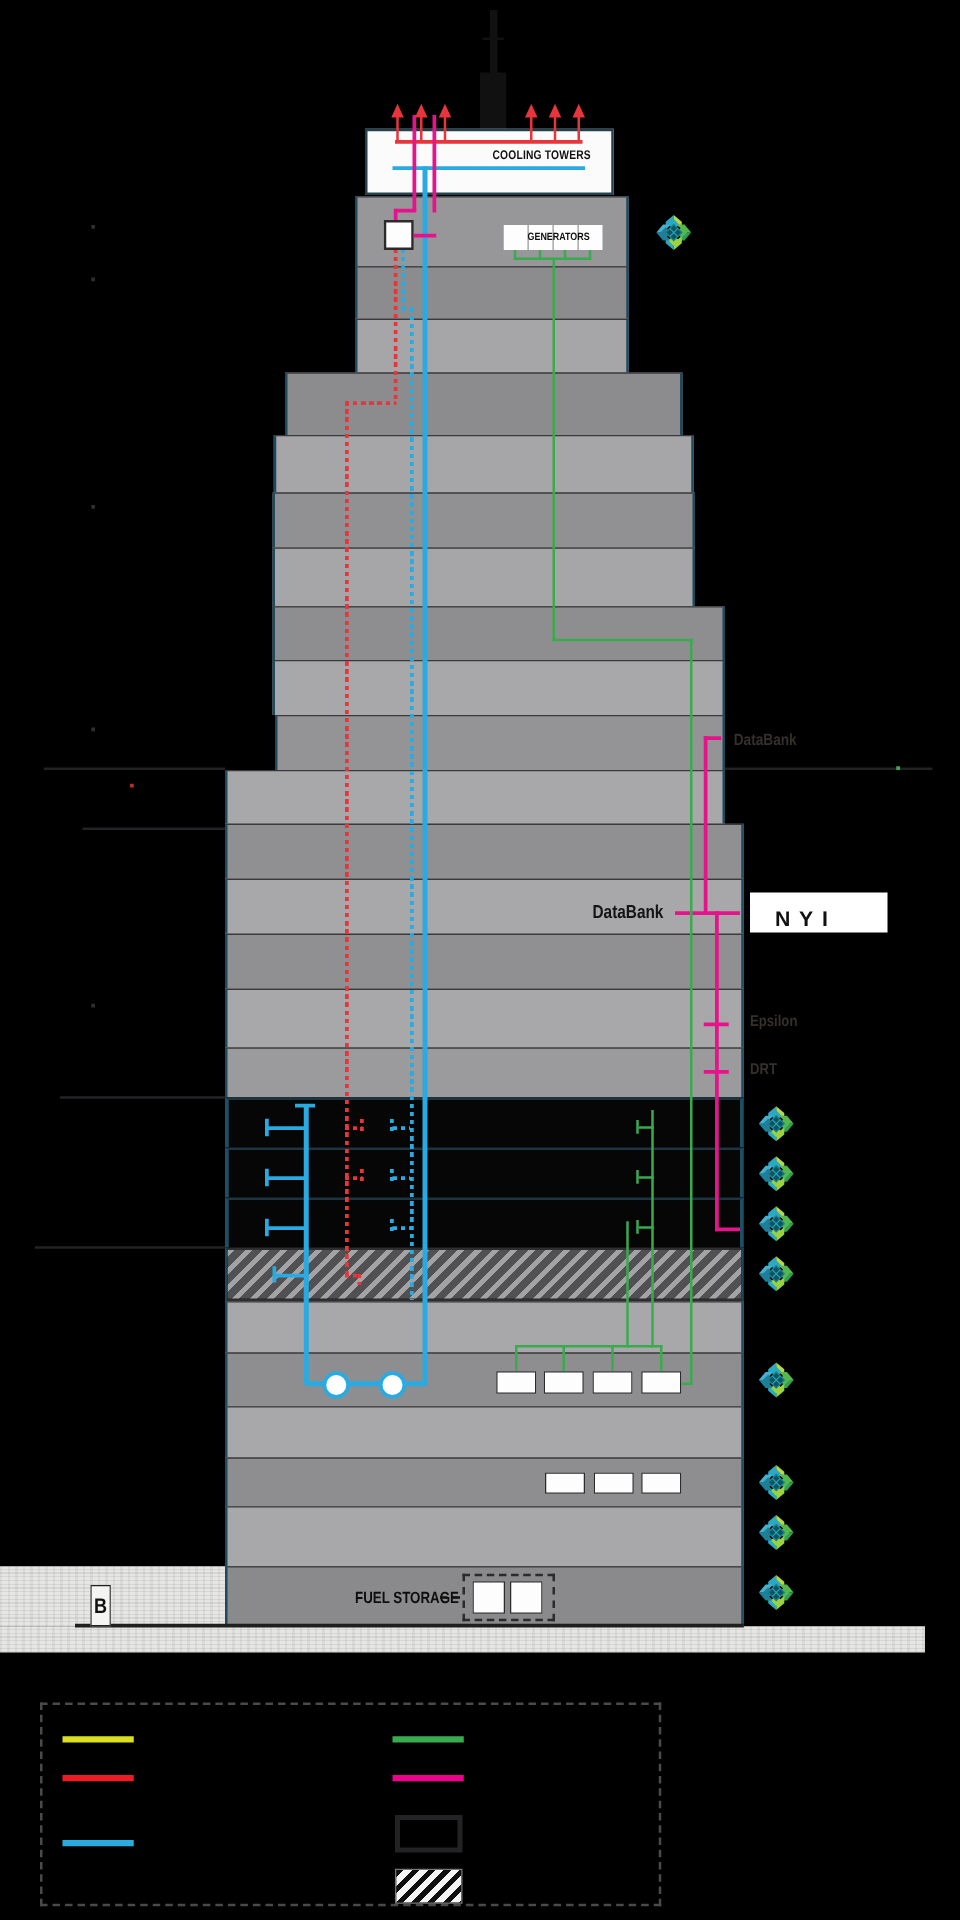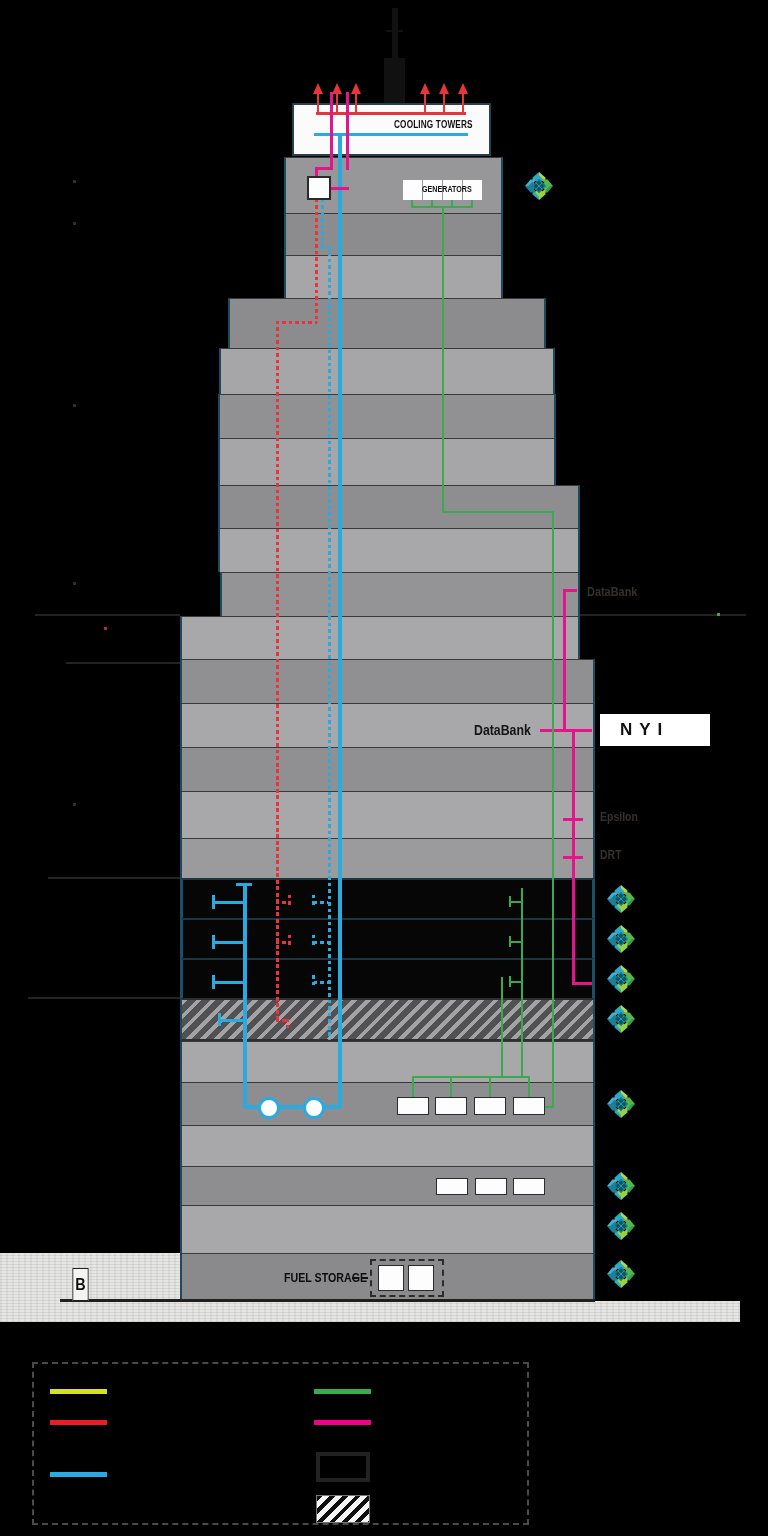--- a/index.html
+++ b/index.html
@@ -14,21 +14,21 @@
   .pipe{position:absolute;z-index:3;}
   .wbox{position:absolute;background:#fdfdfd;z-index:4;}
   .lbl{position:absolute;z-index:6;font-weight:bold;color:#111;white-space:nowrap;}
   .icon{position:absolute;z-index:7;}
   .leader{position:absolute;height:1.5px;background:#232326;z-index:2;}
   .pump{position:absolute;width:22px;height:22px;border-radius:50%;background:#fff;
         border:3px solid #29abe2;box-sizing:border-box;z-index:5;}
   #coolbox{position:absolute;left:292px;top:103px;width:199px;height:53px;background:#fbfbfb;
         border:2px solid #24424e;box-sizing:border-box;z-index:2;}
   #nyi-box{position:absolute;left:600px;top:714px;width:110px;height:32px;background:#fff;z-index:6;
-        display:flex;align-items:center;padding-left:20px;box-sizing:border-box;}
+        display:flex;align-items:flex-end;padding-left:20px;box-sizing:border-box;}
   #tankbox{position:absolute;left:370px;top:1259px;width:74px;height:38px;
         border:2px dashed #2b2b2b;box-sizing:border-box;z-index:4;}
   .ground{position:absolute;background-color:#e6e6e4;z-index:0;
         background-image:repeating-linear-gradient(0deg,rgba(0,0,0,.07) 0 1px,transparent 1px 3px),
         repeating-linear-gradient(90deg,rgba(0,0,0,.05) 0 2px,transparent 2px 6px);}
   #b-marker{position:absolute;left:71px;top:1268px;width:19px;height:33px;background:#f4f4f2;
         border:1.5px solid #222;box-sizing:border-box;z-index:6;display:flex;align-items:center;
         justify-content:center;font-weight:bold;font-size:17px;color:#111;transform:scaleX(.85);}
   #legend{position:absolute;left:32px;top:1362px;width:497px;height:163px;z-index:8;
         border:2px dashed #4a4a4d;box-sizing:border-box;}

